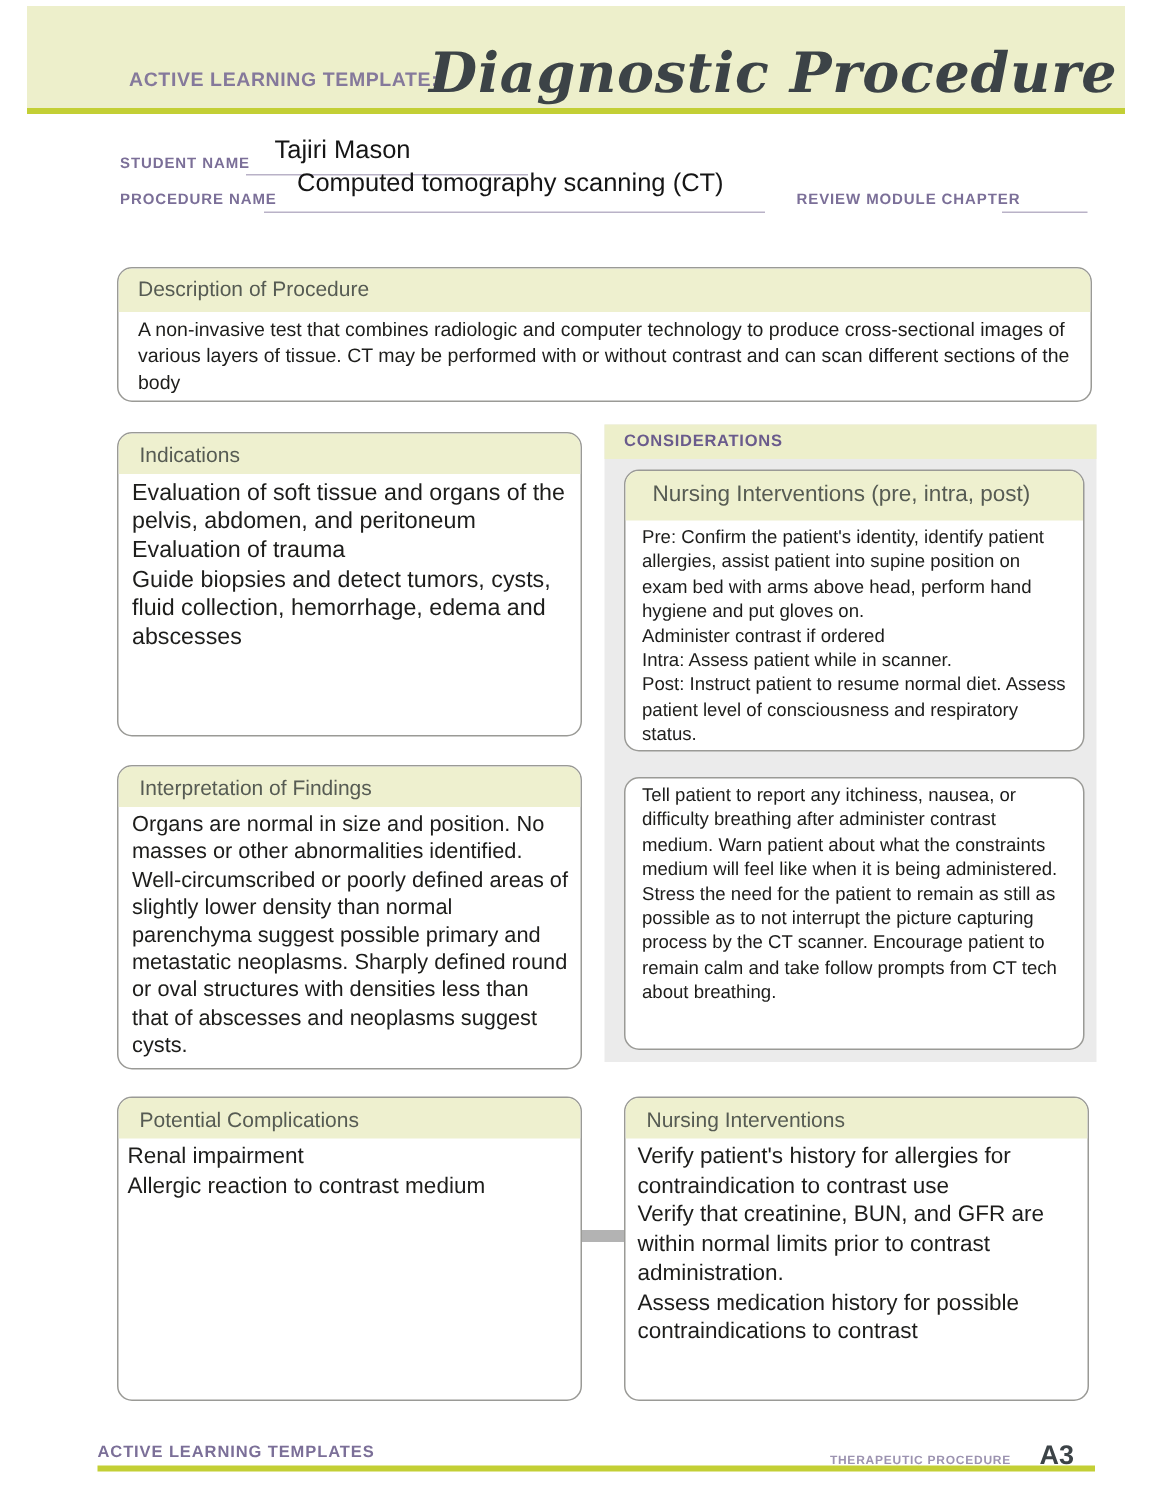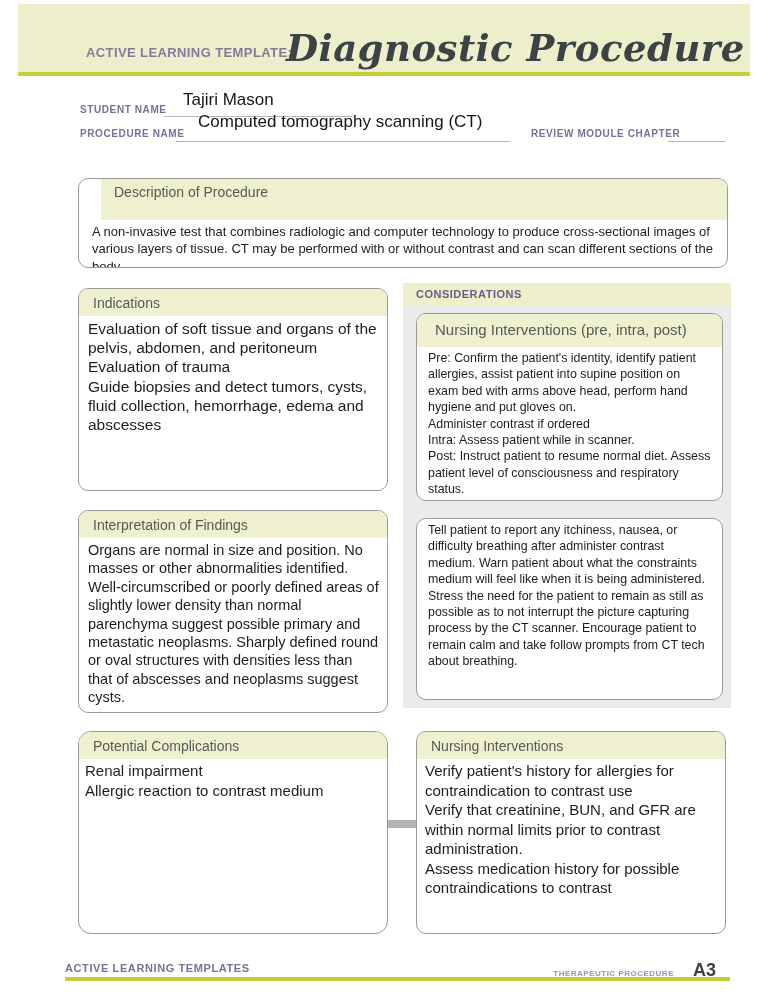--- a/index.html
+++ b/index.html
@@ -71,30 +71,30 @@
     color: #565b53;
     font-size: 14px;
     padding: 6px 14px 5px 14px;
   }
   .box-body {
     color: #1d1d1b;
     white-space: pre-line;
   }
 
   #desc-box { left: 60px; top: 178px; width: 650px; height: 90px; }
-  #desc-box .box-head { padding: 5px 13px 20px 13px; margin-left: 22px; }
+  #desc-box .box-head { padding: 5px 13px 8px 13px; }
   #desc-box .box-body { font-size: 13px; line-height: 1.33; padding: 3px 13px; }
 
   #indications-box { left: 60px; top: 288px; width: 310px; height: 203px; }
   #indications-box .box-body { font-size: 15.5px; line-height: 1.24; padding: 3px 8px 3px 9px; }
 
   #interpretation-box { left: 60px; top: 510px; width: 310px; height: 203px; }
   #interpretation-box .box-body { font-size: 14.5px; line-height: 1.27; padding: 3px 8px 3px 9px; }
 
-  #complications-box { left: 60px; top: 731px; width: 310px; height: 203px; border-radius: 13px; }
+  #complications-box { left: 60px; top: 731px; width: 310px; height: 203px; }
   #complications-box .box-body { font-size: 15px; line-height: 1.3; padding: 2px 8px 2px 6px; }
 
   
   .considerations-panel {
     position: absolute; left: 385px; top: 283px; width: 328px; height: 425px;
     background: #ebebeb;
   }
   .considerations-strip {
     position: absolute; left: 0; top: 0; width: 100%; height: 23px;
     background: #edefcb;

